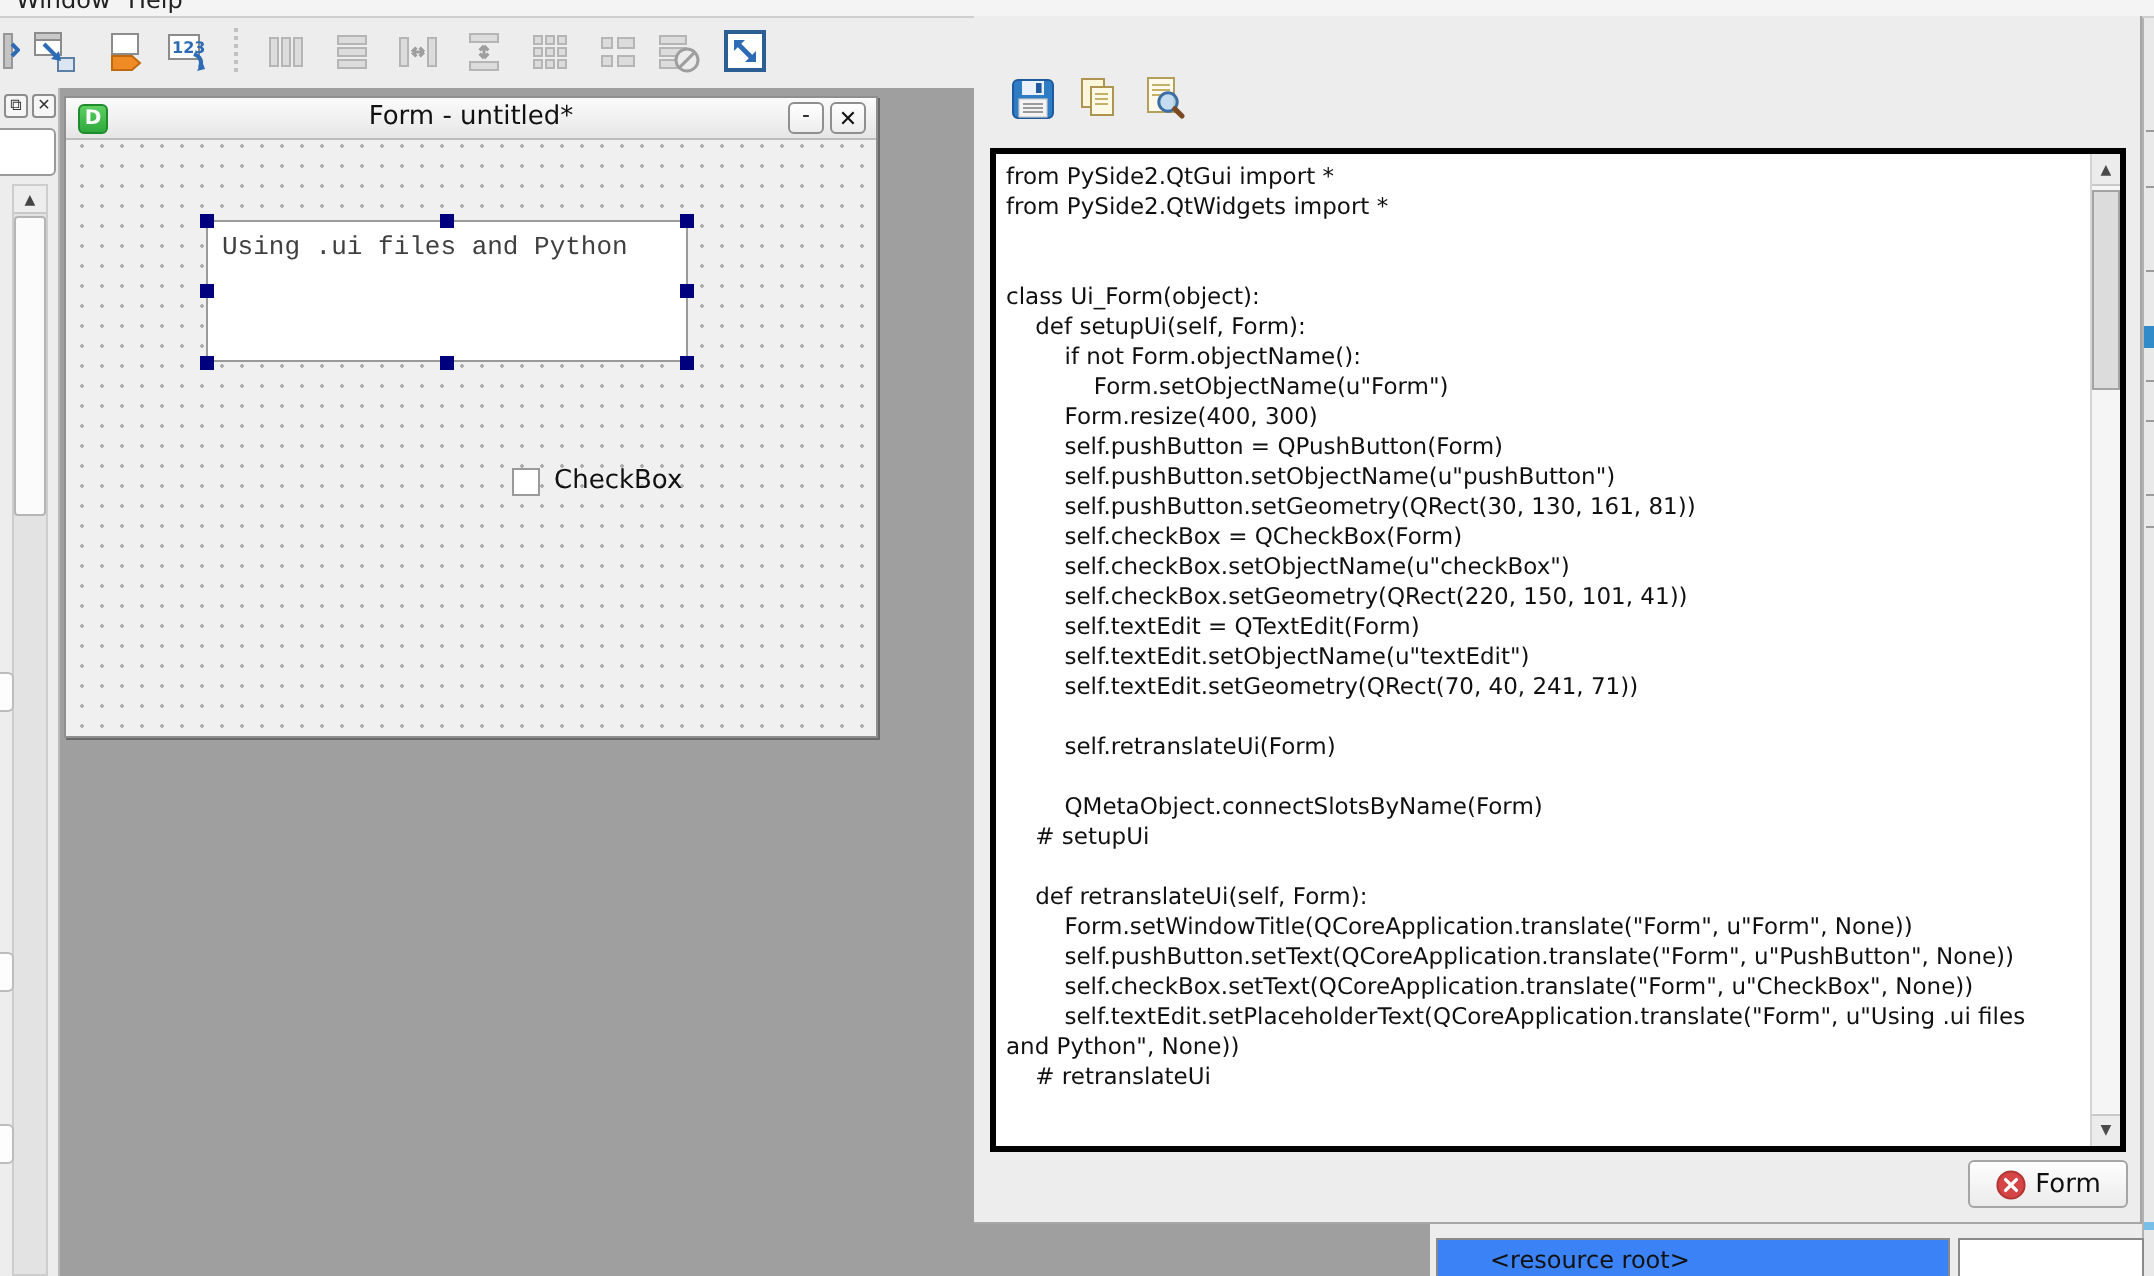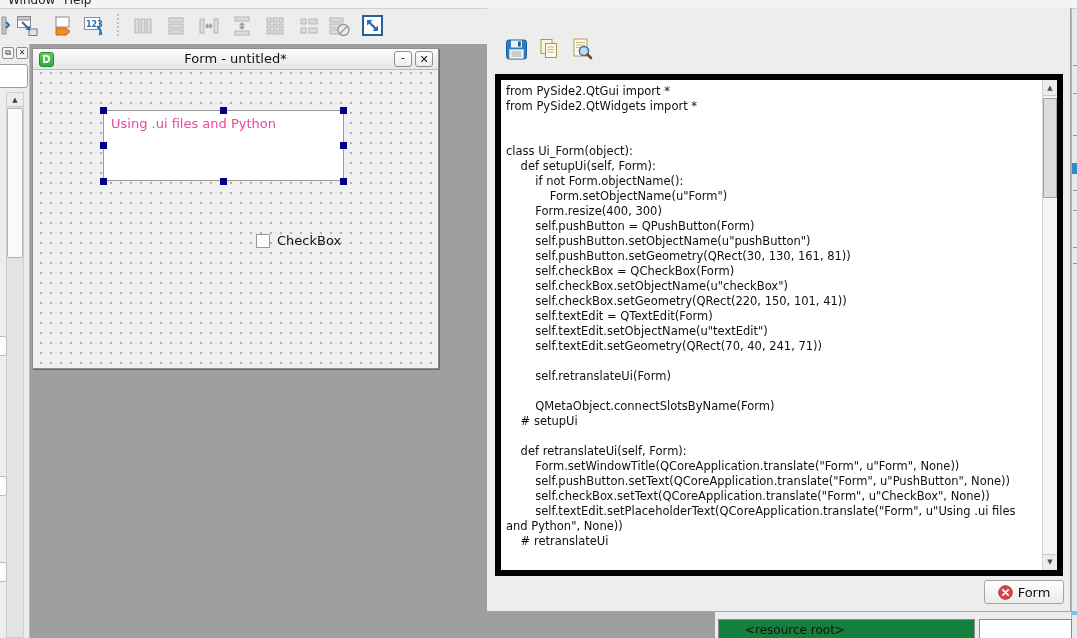--- a/index.html
+++ b/index.html
@@ -34,50 +34,50 @@
   .fw-badge { position:absolute; left:6px; top:3px; width:15px; height:15px; background:linear-gradient(#5ecf63,#2fa83c); border:1px solid #1e8c2c; border-radius:3px; color:#fff; font-size:10px; font-weight:bold; text-align:center; line-height:14px; }
   .fw-title { position:absolute; left:0; right:0; top:2px; text-align:center; font-size:13px; color:#111; }
   .fw-btn { position:absolute; top:2px; width:18px; height:16px; background:linear-gradient(#ffffff,#ededed); border:1px solid #8f8f8f; border-radius:3px; text-align:center; color:#111; }
   .fw-min { right:26px; font-size:11px; line-height:12px; }
   .fw-close { right:5px; font-weight:bold; font-size:11px; line-height:15px; }
   .fw-canvas { position:absolute; left:0; top:21px; right:0; bottom:0;
     background-image:radial-gradient(circle,#aeaeae 0.9px,rgba(0,0,0,0) 1px);
     background-size:10px 10px; background-position:3px 8px; }
 
   .w-textedit { position:absolute; left:70px; top:40px; width:241px; height:71px; background:#fff; border:1px solid #9a9a9a; }
-  .w-textedit .ph { position:absolute; left:7px; top:5px; font-size:13px; color:#ec4899; }
+  .w-textedit .ph { position:absolute; left:7px; top:5px; font-size:13px; color:#404040;font-family:Liberation Mono, monospace; }
   .handle { position:absolute; width:7px; height:7px; background:#00007f; }
 
   .w-pushbutton { position:absolute; left:30px; top:130px; width:161px; height:81px; background:linear-gradient(#fdfdfd,#e9e9e9); border:1px solid #a9a9a9; border-radius:3px; display:flex; align-items:center; justify-content:center; font-size:13px; color:#111; }
   .w-checkbox { position:absolute; left:220px; top:150px; width:101px; height:41px; display:flex; align-items:center; }
   .w-checkbox .box { width:14px; height:14px; background:#fff; border:1px solid #9a9a9a; margin-left:3px; }
   .w-checkbox .lbl { margin-left:7px; font-size:13px; color:#111; }
 
   
   .dialog { position:absolute; left:487px; top:8px; width:584px; height:604px; background:#ededed; border-right:1px solid #a6a6a6; border-bottom:1px solid #a6a6a6; }
   .dlg-toolbar { position:absolute; left:16px; top:28px; height:26px; display:flex; gap:7px; }
   .dlg-tbtn { width:26px; height:26px; display:flex; align-items:center; justify-content:center; }
 
-  .code-area { position:absolute; left:8px; top:66px; width:568px; height:502px; background:#fff; border:6px solid #000000; overflow:hidden; }
+  .code-area { position:absolute; left:8px; top:66px; width:568px; height:502px; background:#fff; border:3px solid #000000; overflow:hidden; }
   .code-pre { position:absolute; left:5px; top:4px; font-family:"DejaVu Sans","Liberation Sans",sans-serif; font-size:11.5px; line-height:15px; white-space:pre; color:#101010; }
   .vscroll { position:absolute; right:0; top:0; width:15px; height:100%; background:#f5f5f5; border-left:1px solid #d4d4d4; }
   .vscroll .btn { position:absolute; left:0; right:0; height:16px; background:#ececec; text-align:center; font-size:7px; color:#4a4a4a; }
   .vscroll .btn.up { top:0; border-bottom:1px solid #c9c9c9; line-height:16px; }
   .vscroll .btn.down { bottom:0; border-top:1px solid #c9c9c9; line-height:15px; }
   .vscroll .thumb { position:absolute; left:0; right:0; top:18px; height:100px; background:#dcdcdc; border:1px solid #a3a3a3; }
 
   .close-btn { position:absolute; left:497px; top:572px; width:80px; height:24px; background:linear-gradient(#fefefe,#ebebeb); border:1px solid #a5a5a5; border-radius:3px; display:flex; align-items:center; justify-content:center; gap:5px; font-size:13px; color:#111; }
 
   
   .right-strip { position:absolute; left:1071px; top:9px; width:6px; height:629px; background:#e9e9e9; border-left:1px solid #b2b2b2; }
   .dash { position:absolute; left:1px; width:4px; height:1px; background:#9a9a9a; }
   .bluefrag { position:absolute; left:0; width:6px; background:#318bc9; }
 
   
-  .res-panel { position:absolute; left:718px; top:619px; width:257px; height:19px; background:#15803d; border:1px solid #8a8a8a; border-bottom:none; }
+  .res-panel { position:absolute; left:718px; top:619px; width:257px; height:19px; background:#3b82f6; border:1px solid #8a8a8a; border-bottom:none; }
   .res-panel .txt { position:absolute; left:26px; top:3px; font-size:12px; color:#111; }
   .panel2 { position:absolute; left:979px; top:619px; width:93px; height:19px; background:#fff; border:1px solid #8a8a8a; border-bottom:none; }
 </style>
 </head>
 <body>
 
 <div class="menubar">
   <span class="mitem m0">Window</span>
   <span class="mitem m1">Help</span>
 </div>

